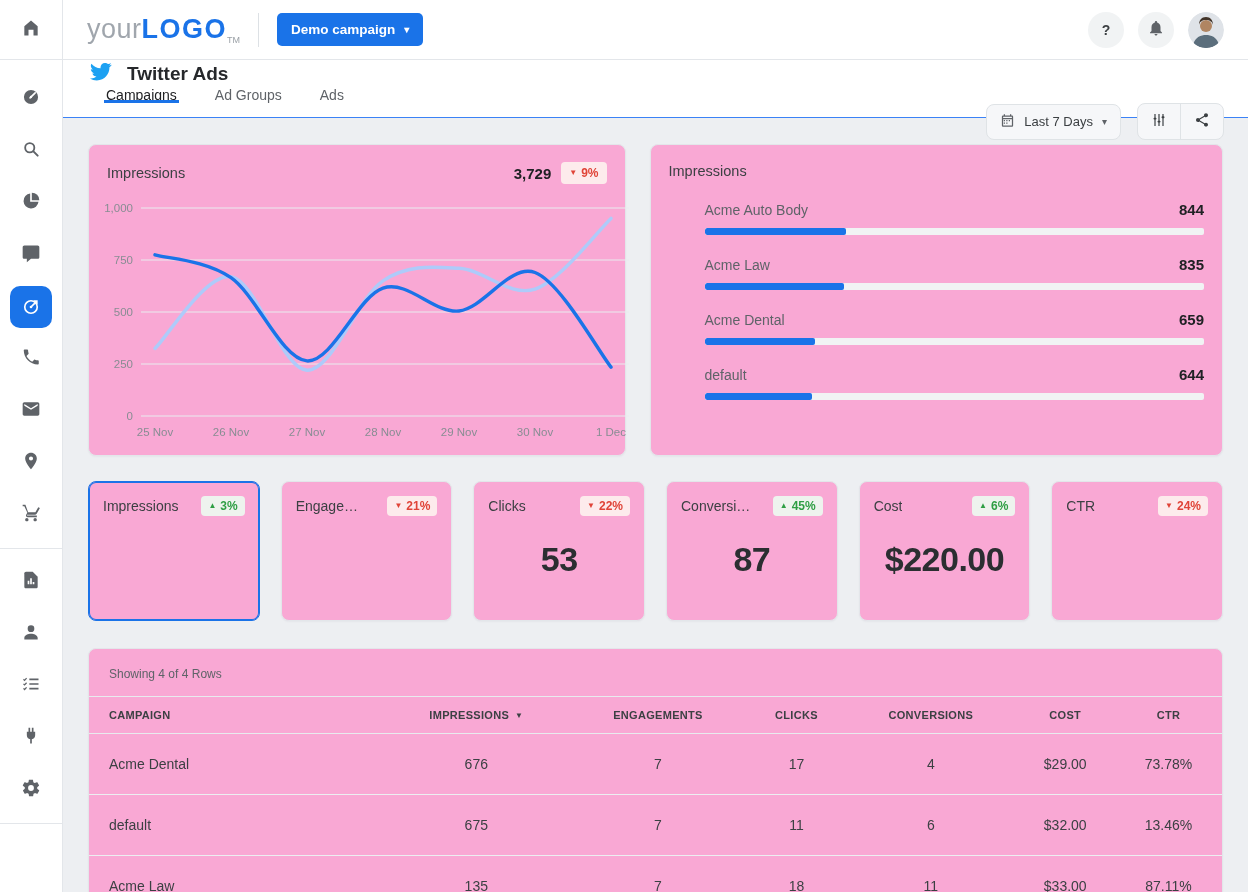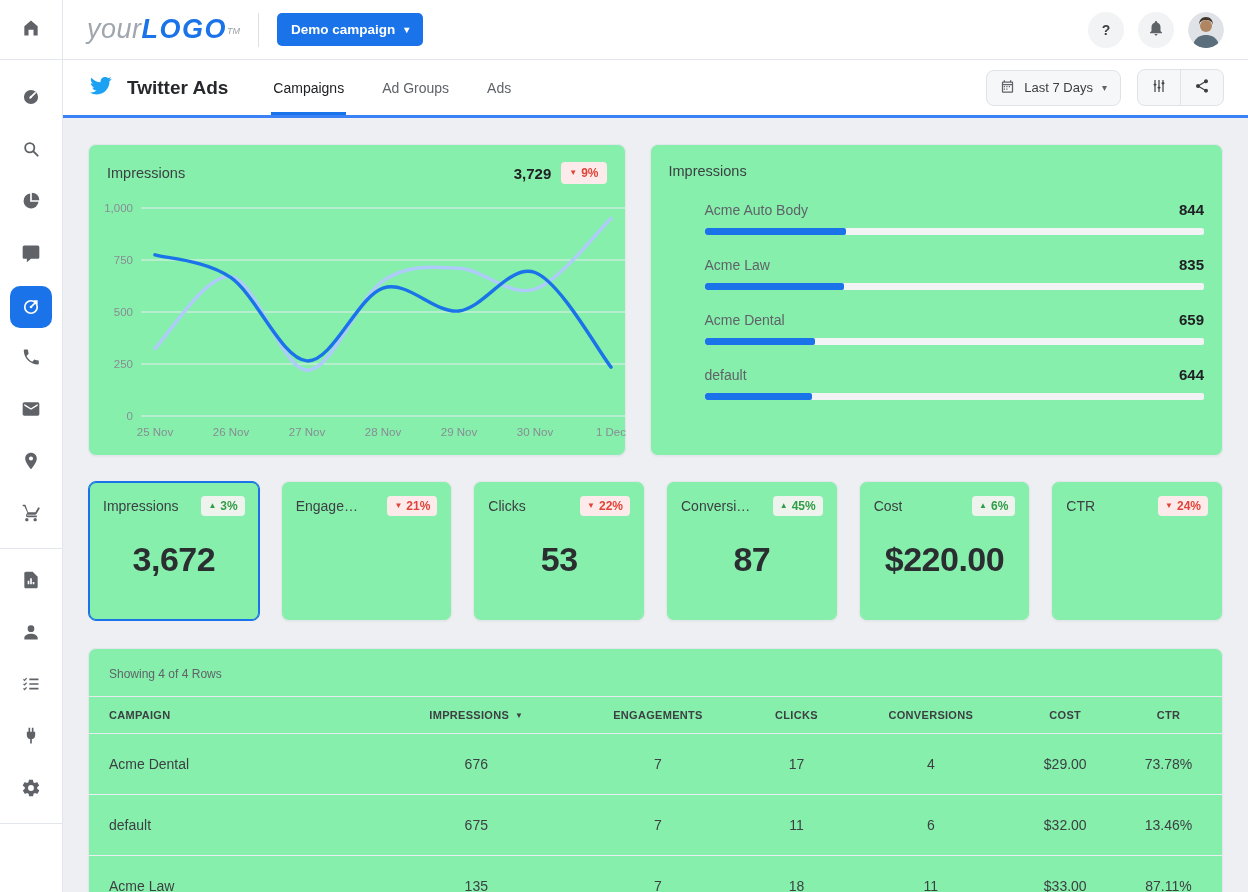--- a/index.html
+++ b/index.html
@@ -15,38 +15,38 @@
   .side-item { width:63px; height:52px; display:flex; align-items:center; justify-content:center; cursor:pointer; }
   .side-item svg, .side-home svg { width:20px; height:20px; fill:#5f6368; }
   .side-item.active .tile { width:42px; height:42px; border-radius:10px; background:#1a73e8;
                             display:flex; align-items:center; justify-content:center; }
   .side-item.active svg { fill:#fff; }
   .side-div { width:63px; height:1px; background:#e3e6ea; margin:7px 0; }
 
   
   .topbar { margin-left:63px; height:60px; background:#fff; border-bottom:1px solid #e3e6ea;
             display:flex; align-items:center; padding:0 24px; }
-  .logo { display:flex; align-items:center; cursor:pointer;font-style:italic; }
+  .logo { display:flex; align-items:flex-end; cursor:pointer; }
   .logo-your { font-size:27px; color:#a0a6ad; letter-spacing:.5px; }
   .logo-logo { font-size:27px; color:#1a73e8; font-weight:800; letter-spacing:1.5px; }
   .logo-tm   { font-size:9px; color:#9aa0a6; margin-top:2px; }
   .logo-sep  { width:1px; height:34px; background:#dde1e5; margin:0 18px; }
   .btn-campaign { background:#1a73e8; color:#fff; font-size:13.5px; font-weight:700; border:none;
                   border-radius:5px; padding:9px 14px; display:flex; align-items:center; gap:9px; cursor:pointer;
                   font-family:"Liberation Sans", sans-serif; }
   .caret { font-size:10px; line-height:1; }
   .top-right { margin-left:auto; display:flex; align-items:center; gap:14px; }
   .circle-btn { width:36px; height:36px; border-radius:50%; background:#f1f3f4; border:none; cursor:pointer;
                 display:flex; align-items:center; justify-content:center; font-size:14px; font-weight:700; color:#3c4043; }
   .circle-btn svg { width:18px; height:18px; fill:#5f6368; }
   .avatar { width:36px; height:36px; border-radius:50%; overflow:hidden; cursor:pointer; }
 
   
-  .subheader { margin-left:63px; height:58px; background:#fff; border-bottom:3px solid #3b82f6;
-               display:flex; align-items:stretch; padding:0 24px; }
+  .subheader { margin-left:63px; height:58px; background:#fff; border-bottom:1px solid #3b82f6;
+               display:flex; align-items:stretch; padding:0 24px;flex-direction:column; }
   .sub-left { display:flex; align-items:center; }
   .bird svg { width:28px; height:23px; }
   .sub-title { font-size:19px; font-weight:700; color:#26282b; margin:0 26px 0 12px; }
   .tabs { display:flex; }
   .tab { display:flex; align-items:center; margin:0 19px; font-size:14px; color:#5f6368;
          position:relative; cursor:pointer; background:none; border:none; font-family:"Liberation Sans", sans-serif; }
   .tab.active { color:#202124; }
   .tab.active::after { content:""; position:absolute; left:-2px; right:-2px; bottom:0; height:3px; background:#1a73e8; }
   .sub-right { margin-left:auto; display:flex; align-items:center; gap:16px; }
   .btn-date { display:flex; align-items:center; gap:9px; background:#f6f7f9; border:1px solid #dfe3e6;
@@ -54,21 +54,21 @@
               font-family:"Liberation Sans", sans-serif; }
   .btn-date svg { width:15px; height:15px; fill:#5f6368; }
   .btn-date .caret { color:#5f6368; }
   .btn-group { display:flex; border:1px solid #dfe3e6; border-radius:8px; background:#f6f7f9; overflow:hidden; }
   .btn-seg { padding:8px 13px; display:flex; align-items:center; border:none; background:none; cursor:pointer; }
   .btn-seg + .btn-seg { border-left:1px solid #dfe3e6; }
   .btn-seg svg { width:16px; height:16px; fill:#3c4043; }
 
   
   .content { margin-left:63px; height:774px; padding:26px 25px; overflow:hidden; }
-  .card { background:#86efac; border:1px solid #e3e6ea; border-radius:8px; box-shadow:0 1px 2px rgba(20,30,40,.04); }
+  .card { background:#f9a8d4; border:1px solid #e3e6ea; border-radius:8px; box-shadow:0 1px 2px rgba(20,30,40,.04); }
 
   .row1 { display:flex; gap:24px; }
   .chart-card { flex:1; height:312px; position:relative; }
   .card-head { display:flex; justify-content:space-between; align-items:center; padding:17px 18px 0 18px; }
   .card-title { font-size:14.5px; color:#3c4043; }
   .chart-kpis { display:flex; align-items:center; gap:10px; }
   .chart-total { font-size:15px; font-weight:700; color:#202124; }
   .badge { display:inline-flex; align-items:center; gap:4px; border-radius:4px; padding:4px 8px;
            font-size:12px; font-weight:700; }
   .badge .tri { font-size:8px; line-height:1; }
@@ -349,21 +349,20 @@
 
   <div class="row2">
     <section class="card kpi selected">
       <div class="kpi-head">
           <span class="kpi-label">Impressions</span>
           <span class="badge up">
             <span class="tri">▲</span>
             <span class="pct">3%</span>
           </span>
         </div>
-      <div class="kpi-value">3,672</div>
     </section>
     <section class="card kpi">
       <div class="kpi-head">
           <span class="kpi-label">Engage…</span>
           <span class="badge down">
             <span class="tri">▼</span>
             <span class="pct">21%</span>
           </span>
         </div>
     </section>

